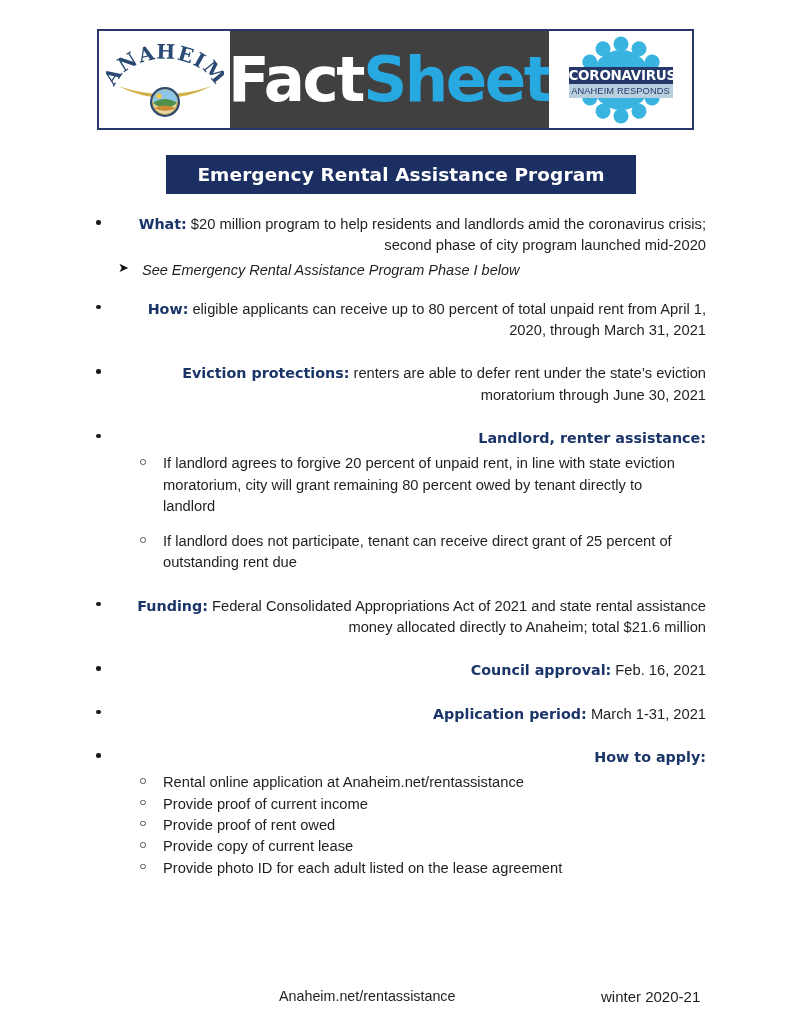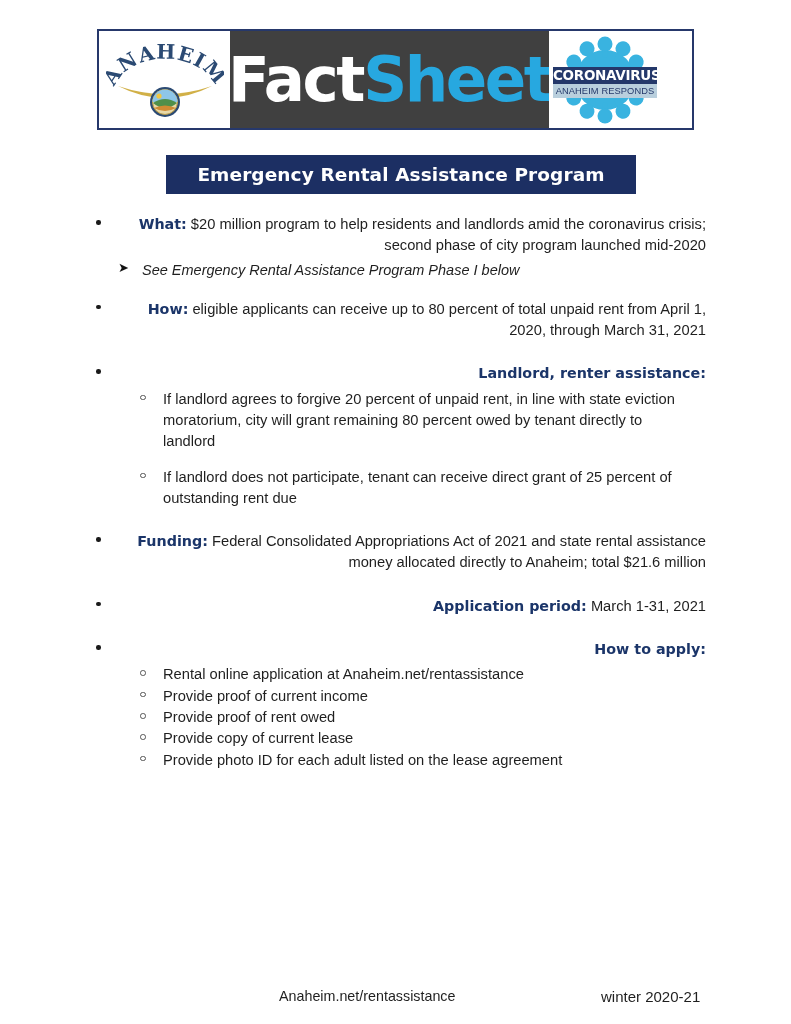--- a/index.html
+++ b/index.html
@@ -45,20 +45,21 @@
     align-items: center;
     justify-content: center;
     overflow: hidden;
   }
   .header-virus-cell {
     width: 143px;
     flex: 0 0 143px;
     background: #ffffff;
     display: flex;
     align-items: center;
+    justify-content: center;
     position: relative;
   }
 
   
   .anaheim-logo {
     width: 118px;
     height: 80px;
     position: relative;
   }
   .anaheim-logo svg { display:block; }
@@ -354,20 +355,24 @@
     <div class="arrow-item">
       <span class="arrow-glyph">➤</span><span>See Emergency Rental Assistance Program Phase I below</span>
     </div>
   </div>
 
   <div class="bullet-block" style="margin-bottom:22px;">
     <span class="dot"></span>
     <div class="bullet-text"><span class="lbl">How:</span><span> eligible applicants can receive up to 80 percent of total unpaid rent from April 1, 2020, through March 31, 2021</span></div>
   </div>
 
+  <div class="bullet-block" style="margin-bottom:22px;">
+    <span class="dot"></span>
+    <div class="bullet-text"><span class="lbl">Eviction protections:</span><span> renters are able to defer rent under the state’s eviction moratorium through June 30, 2021</span></div>
+  </div>
 
   <div class="bullet-block" style="margin-bottom:22px;">
     <span class="dot"></span>
     <div class="bullet-text"><span class="lbl-only">Landlord, renter assistance:</span></div>
     <div class="sub-list">
       <div class="sub-item" style="margin-bottom:14px;">
         <span class="ocircle"></span>
         <span>If landlord agrees to forgive 20 percent of unpaid rent, in line with state eviction moratorium, city will grant remaining 80 percent owed by tenant directly to landlord</span>
       </div>
       <div class="sub-item">
@@ -375,20 +380,24 @@
         <span>If landlord does not participate, tenant can receive direct grant of 25 percent of outstanding rent due</span>
       </div>
     </div>
   </div>
 
   <div class="bullet-block" style="margin-bottom:22px;">
     <span class="dot"></span>
     <div class="bullet-text"><span class="lbl">Funding:</span><span> Federal Consolidated Appropriations Act of 2021 and state rental assistance money allocated directly to Anaheim; total $21.6 million</span></div>
   </div>
 
+  <div class="bullet-block" style="margin-bottom:22px;">
+    <span class="dot"></span>
+    <div class="bullet-text"><span class="lbl">Council approval:</span><span> Feb. 16, 2021</span></div>
+  </div>
 
   <div class="bullet-block" style="margin-bottom:22px;">
     <span class="dot"></span>
     <div class="bullet-text"><span class="lbl">Application period:</span><span> March 1-31, 2021</span></div>
   </div>
 
   <div class="bullet-block">
     <span class="dot"></span>
     <div class="bullet-text"><span class="lbl-only">How to apply:</span></div>
     <div class="sub-list tight">

